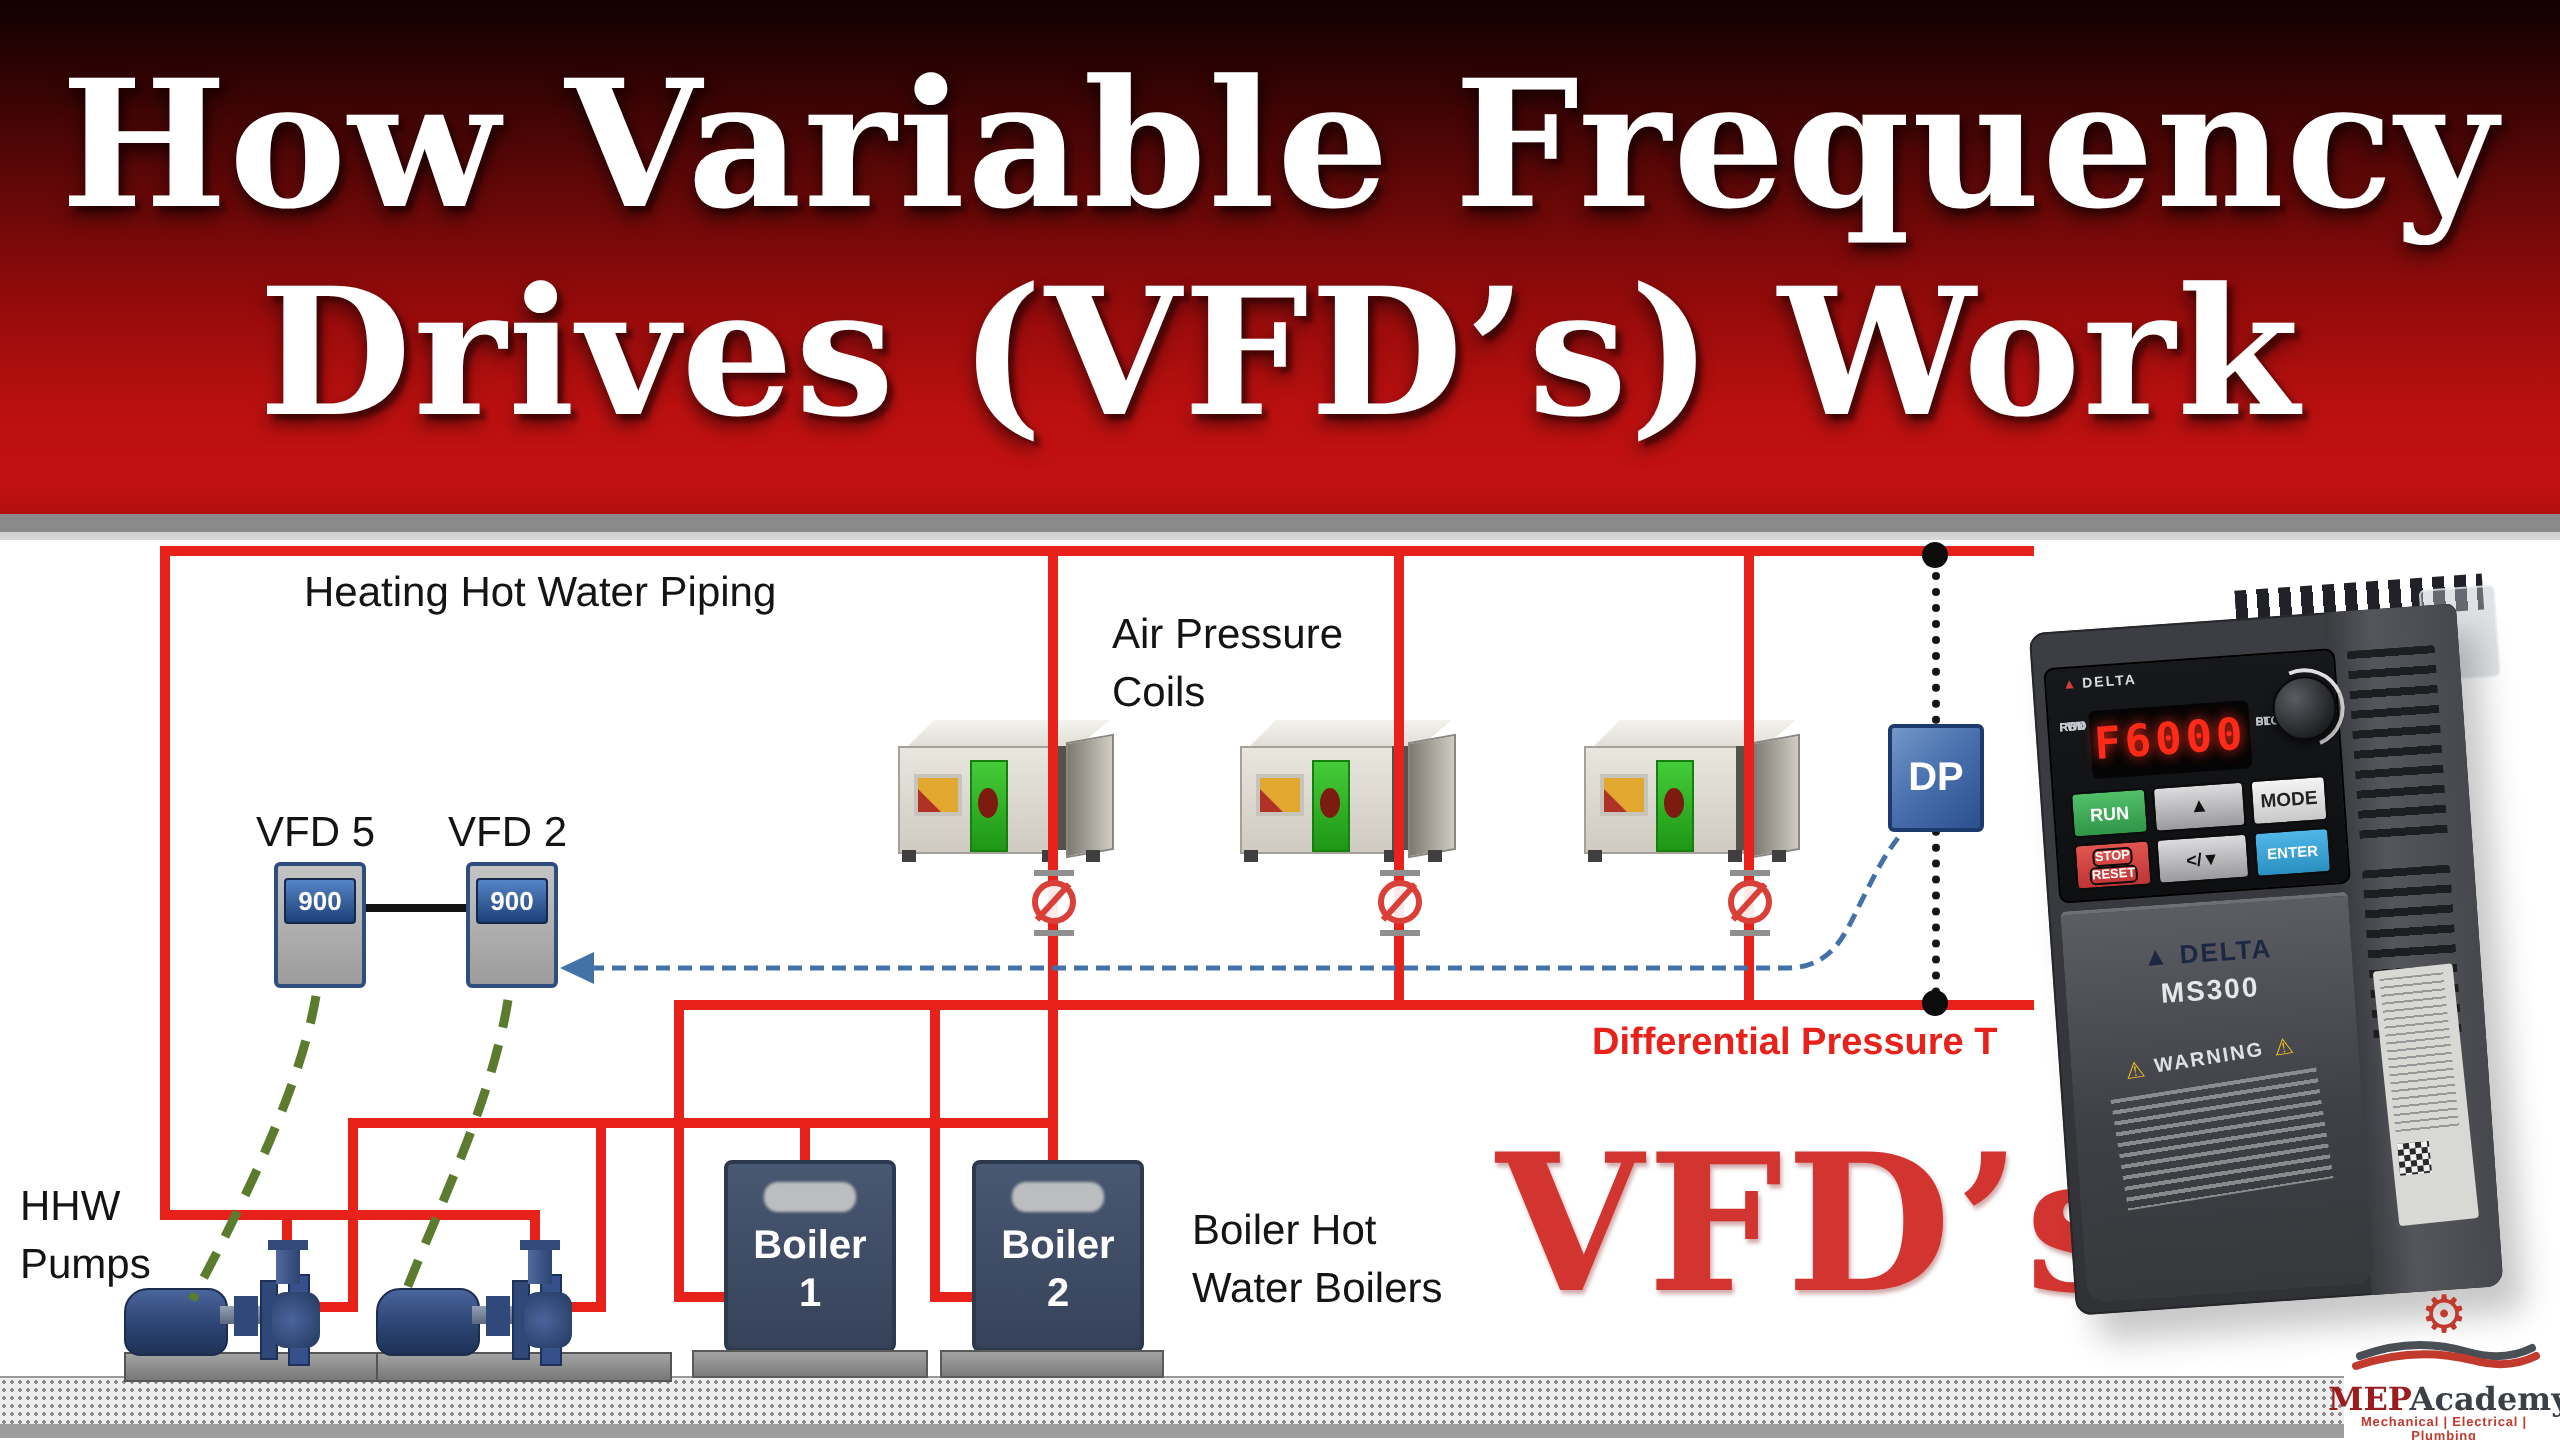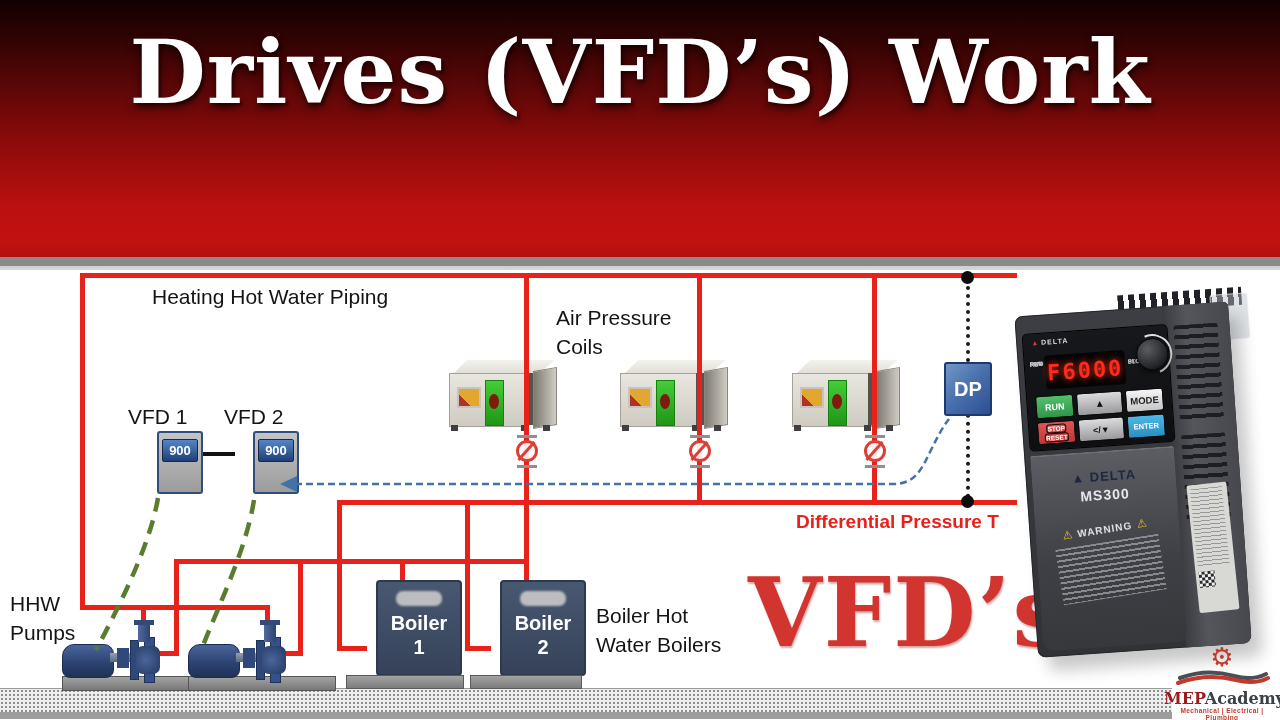--- a/index.html
+++ b/index.html
@@ -26,21 +26,21 @@
   .bigvfd{position:absolute;font-family:"DejaVu Serif","Liberation Serif",serif;font-weight:bold;
     font-size:95px;color:#d2342f;z-index:7;letter-spacing:2px;text-shadow:1px 2px 2px rgba(120,10,10,.35);}
 
   
   .floor{position:absolute;left:0;top:688px;width:1172px;height:24px;z-index:1;background-color:#eeeeee;
     background-image:radial-gradient(#8f8f8f .9px,transparent 1px);background-size:4px 4px;border-top:1px solid #9a9a9a;}
   .floor-band{position:absolute;left:0;top:712px;width:1172px;height:7px;background:#9d9d9d;z-index:1;}
 
   
   .vfdbox{position:absolute;width:46px;height:63px;z-index:4;border:2px solid #2f4d7d;border-radius:3px;
-    background:linear-gradient(180deg,#c4c4c4,#9c9c9c);box-sizing:border-box;margin-left:20px;}
+    background:linear-gradient(180deg,#c4c4c4,#9c9c9c);box-sizing:border-box;}
   .vfdbox .disp{margin:6px auto 0;width:34px;height:21px;border:1px solid #15294d;border-radius:2px;
     background:linear-gradient(180deg,#5585c6,#1e3f78);color:#fff;font-size:13px;font-weight:bold;
     display:flex;align-items:center;justify-content:center;}
 
   
   .dpbox{position:absolute;left:944px;top:362px;width:48px;height:54px;z-index:4;border:2px solid #1c3a6e;border-radius:3px;
     background:linear-gradient(135deg,#7397c8 0%,#4a72ae 45%,#2c4f8e 100%);box-sizing:border-box;
     display:flex;align-items:center;justify-content:center;color:#fff;font-weight:bold;font-size:20px;}
 
   
@@ -59,21 +59,21 @@
   .ah-gap{left:88px;top:13px;width:8px;height:52px;background:#55524b;}
   .ah-door{left:96px;top:9px;width:22px;height:56px;background:linear-gradient(90deg,#7e7a72,#cfccc4);
     border:1px solid #8a8680;transform:skewY(-10deg);}
   .ah-win{left:20px;top:27px;width:20px;height:17px;background:linear-gradient(45deg,#b03226 30%,#e2a72e 32%);border:2px solid #c8c4bb;}
   .ah-coil{left:48px;top:20px;width:17px;height:44px;background:linear-gradient(180deg,#45cc39,#1e9715);border:1px solid #15800e;}
   .ah-oval{left:3px;top:13px;width:10px;height:15px;background:#7c1b10;border-radius:50%;}
   .ah-foot{top:65px;width:7px;height:6px;background:#3f3f41;}
 
   
   .boiler{position:absolute;width:86px;height:96px;z-index:4;border:2px solid #2c394e;border-radius:4px;
-    background:linear-gradient(180deg,#485870,#35425a);box-sizing:border-box;text-align:center;margin-left:14px;}
+    background:linear-gradient(180deg,#485870,#35425a);box-sizing:border-box;text-align:center;}
   .boiler .slot{margin:9px auto 0;width:46px;height:15px;background:#c9c9c9;border-radius:7px;filter:blur(.8px);opacity:.9;}
   .boiler .bname{color:#fff;font-weight:bold;font-size:20px;margin-top:5px;line-height:24px;}
   .boiler .bnum{color:#fff;font-weight:bold;font-size:20px;line-height:24px;}
   .gbase{position:absolute;height:14px;z-index:4;background:linear-gradient(180deg,#a3a3a3,#7c7c7c);border:1px solid #5a5a5a;box-sizing:border-box;}
 
   
   .pump{position:absolute;width:152px;height:76px;z-index:4;}
   .pump div{position:absolute;}
   .p-base{left:2px;top:60px;width:146px;height:13px;background:linear-gradient(180deg,#a3a3a3,#787878);border:1px solid #555;}
   .p-motor{left:2px;top:28px;width:50px;height:32px;border-radius:12px 10px 8px 8px;border:1px solid #1c2c4c;
@@ -141,20 +141,21 @@
   .mep-name .pfx{color:#9c1b1f;}
   .mep-name .sfx{color:#3a4046;}
   .mep-tag{font-size:6.5px;font-weight:bold;color:#c23a2e;letter-spacing:.4px;}
 </style>
 </head>
 <body>
 
 <div class="stage">
 
   <header class="banner">
+    <div class="title-line">How Variable Frequency</div>
     <div class="title-line">Drives (VFD’s) Work</div>
   </header>
   <div class="divider"></div>
 
   <div class="floor"></div>
   <div class="floor-band"></div>
 
   <div class="pipe" style="left:80px;top:273px;width:937px;height:5px"></div>
   <div class="pipe" style="left:80px;top:273px;width:5px;height:337px"></div>
   <div class="pipe" style="left:80px;top:605px;width:190px;height:5px"></div>
@@ -293,21 +294,21 @@
     <path d="M 254 500 C 246 550 220 602 202 648" fill="none" stroke="#5b7c2e" stroke-width="4.5" stroke-dasharray="14 9"></path>
     <path d="M 284 484 L 893 484 C 916 484 922 468 930 452 C 938 436 942 428 949 419" fill="none" stroke="#4472a8" stroke-width="2.5" stroke-dasharray="7 4"></path>
     <polygon points="280,484 297,476 297,492" fill="#4472a8"></polygon>
   </svg>
 
   <div class="lab" style="left:152px;top:282px">Heating Hot Water Piping</div>
   <div class="lab" style="left:556px;top:303px">
     <div>Air Pressure</div>
     <div>Coils</div>
   </div>
-  <div class="lab" style="left:128px;top:402px">VFD 1</div>
+  <div class="lab" style="left:128px;top:402px">VFD 5</div>
   <div class="lab" style="left:224px;top:402px">VFD 2</div>
   <div class="lab" style="left:10px;top:589px">
     <div>HHW</div>
     <div>Pumps</div>
   </div>
   <div class="lab" style="left:596px;top:601px">
     <div>Boiler Hot</div>
     <div>Water Boilers</div>
   </div>
   <div class="lab-red" style="left:796px;top:511px">Differential Pressure T</div>

